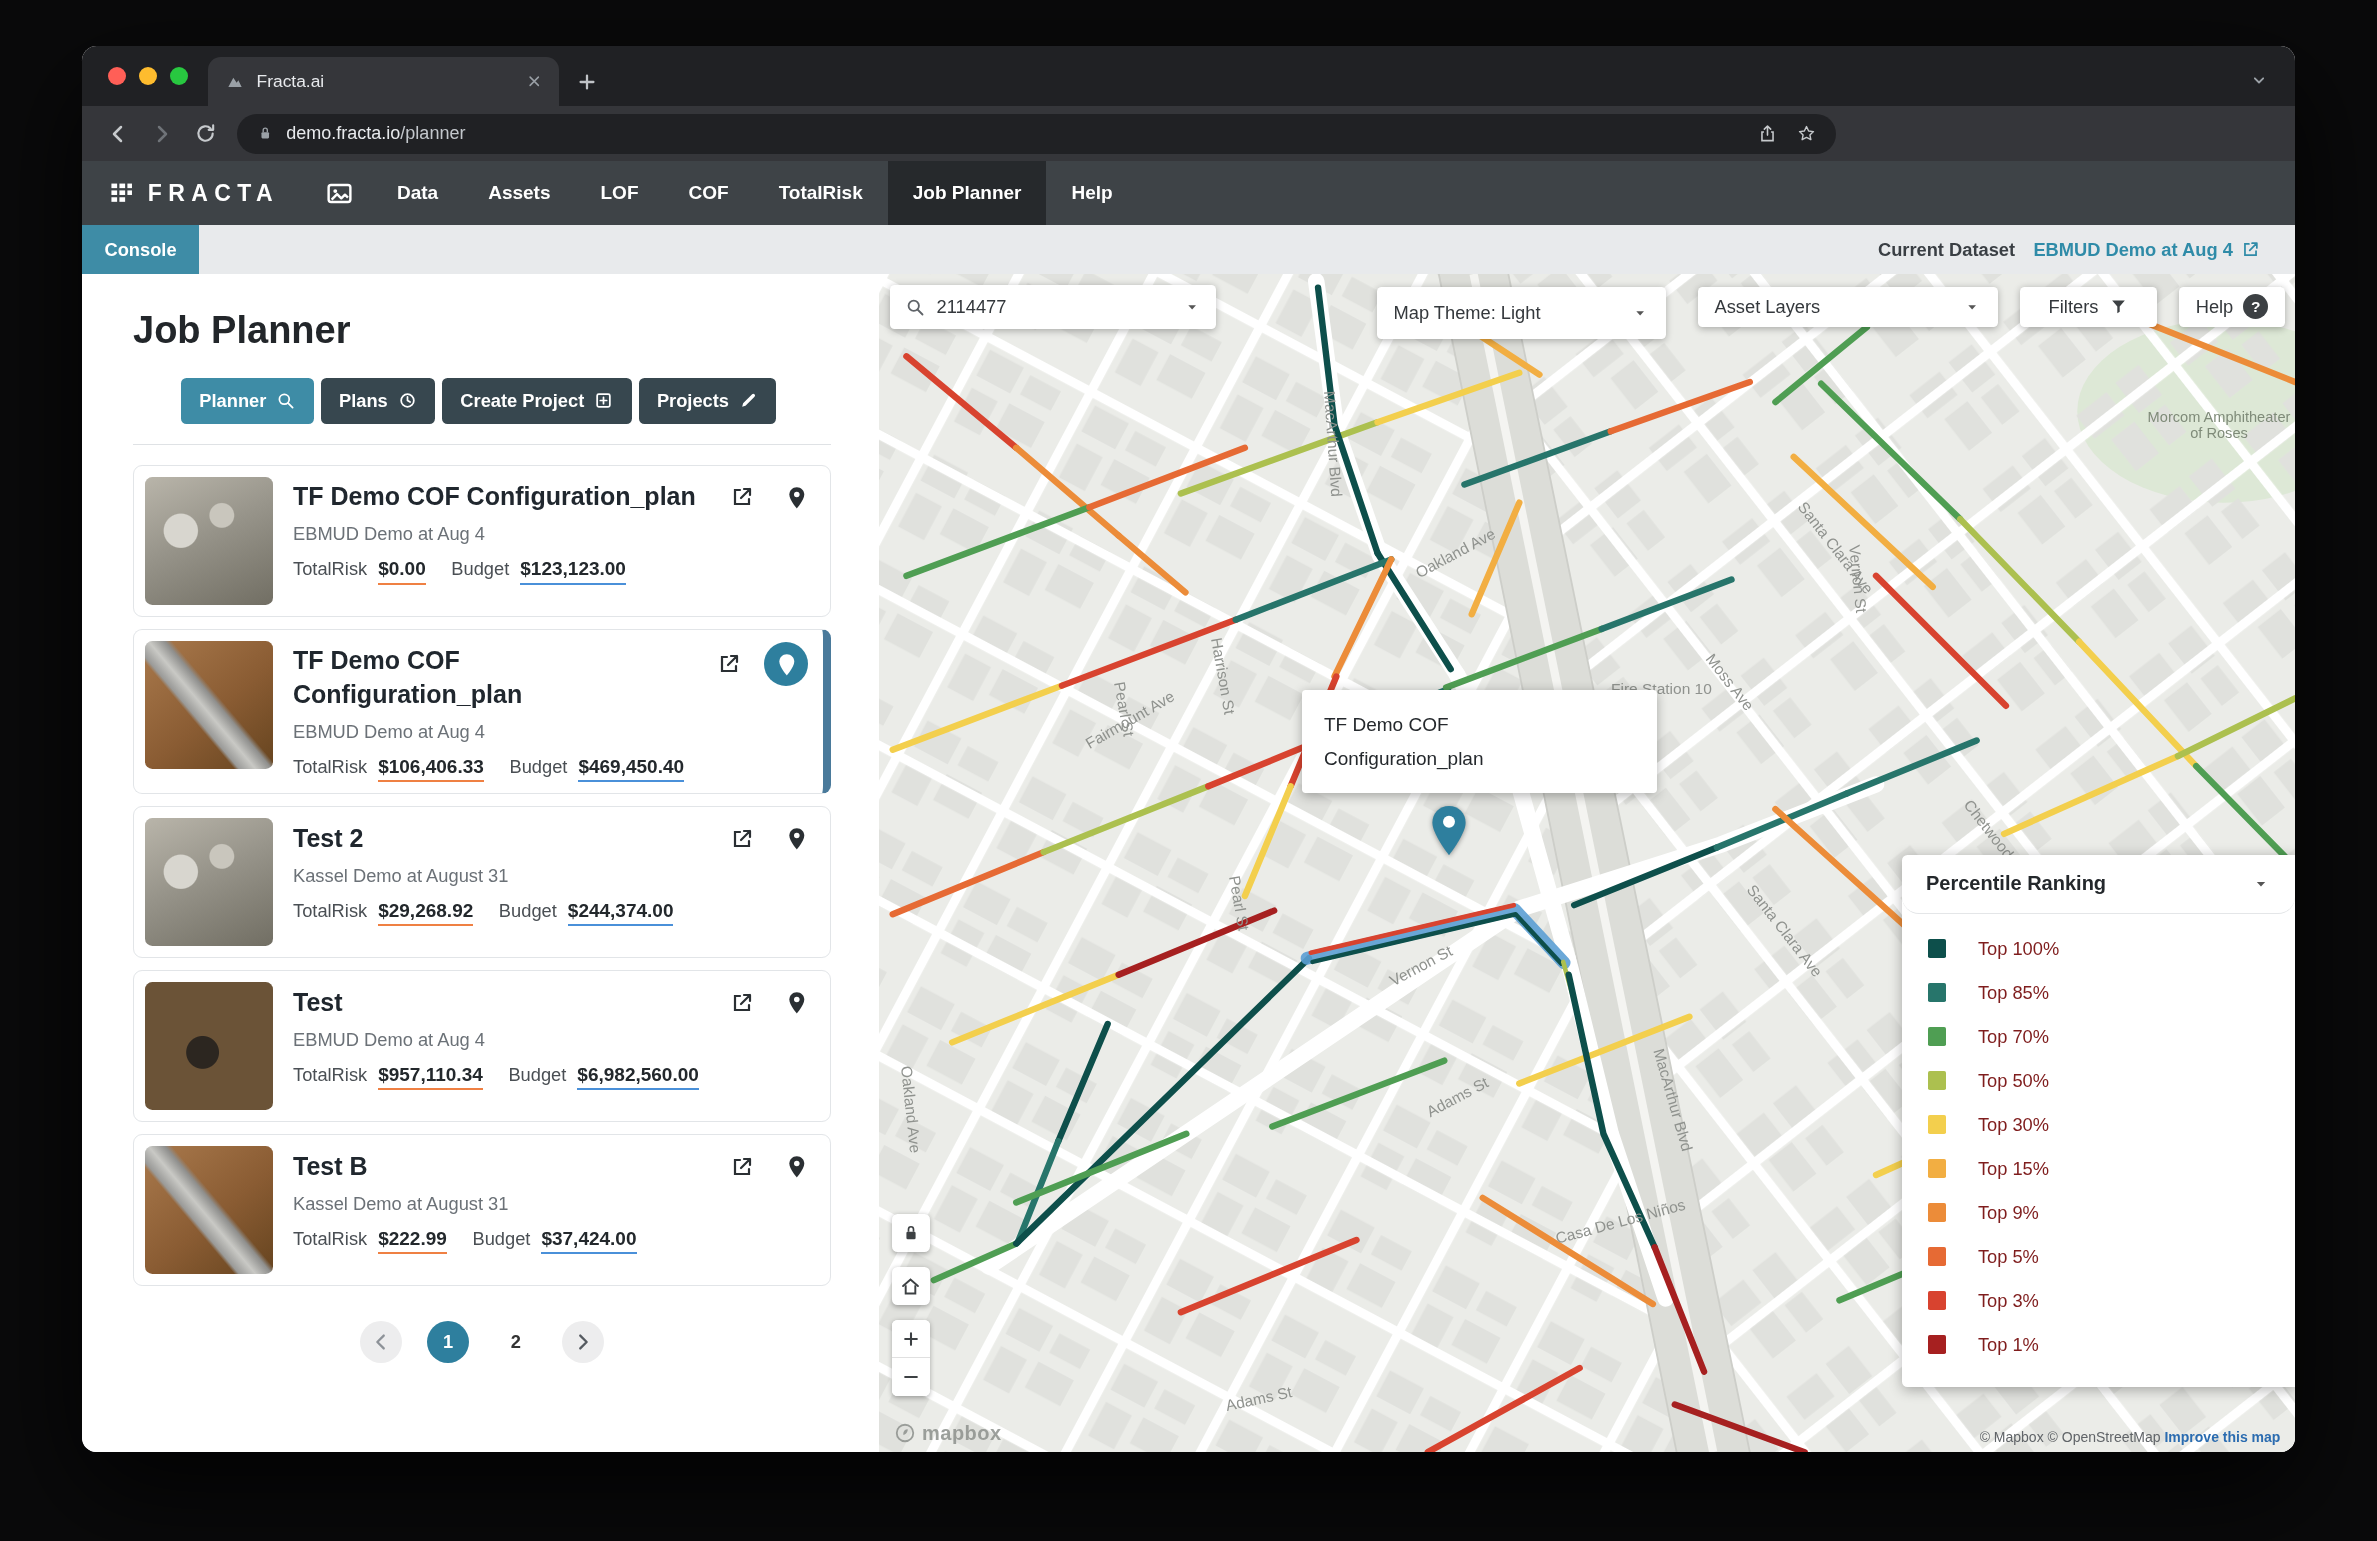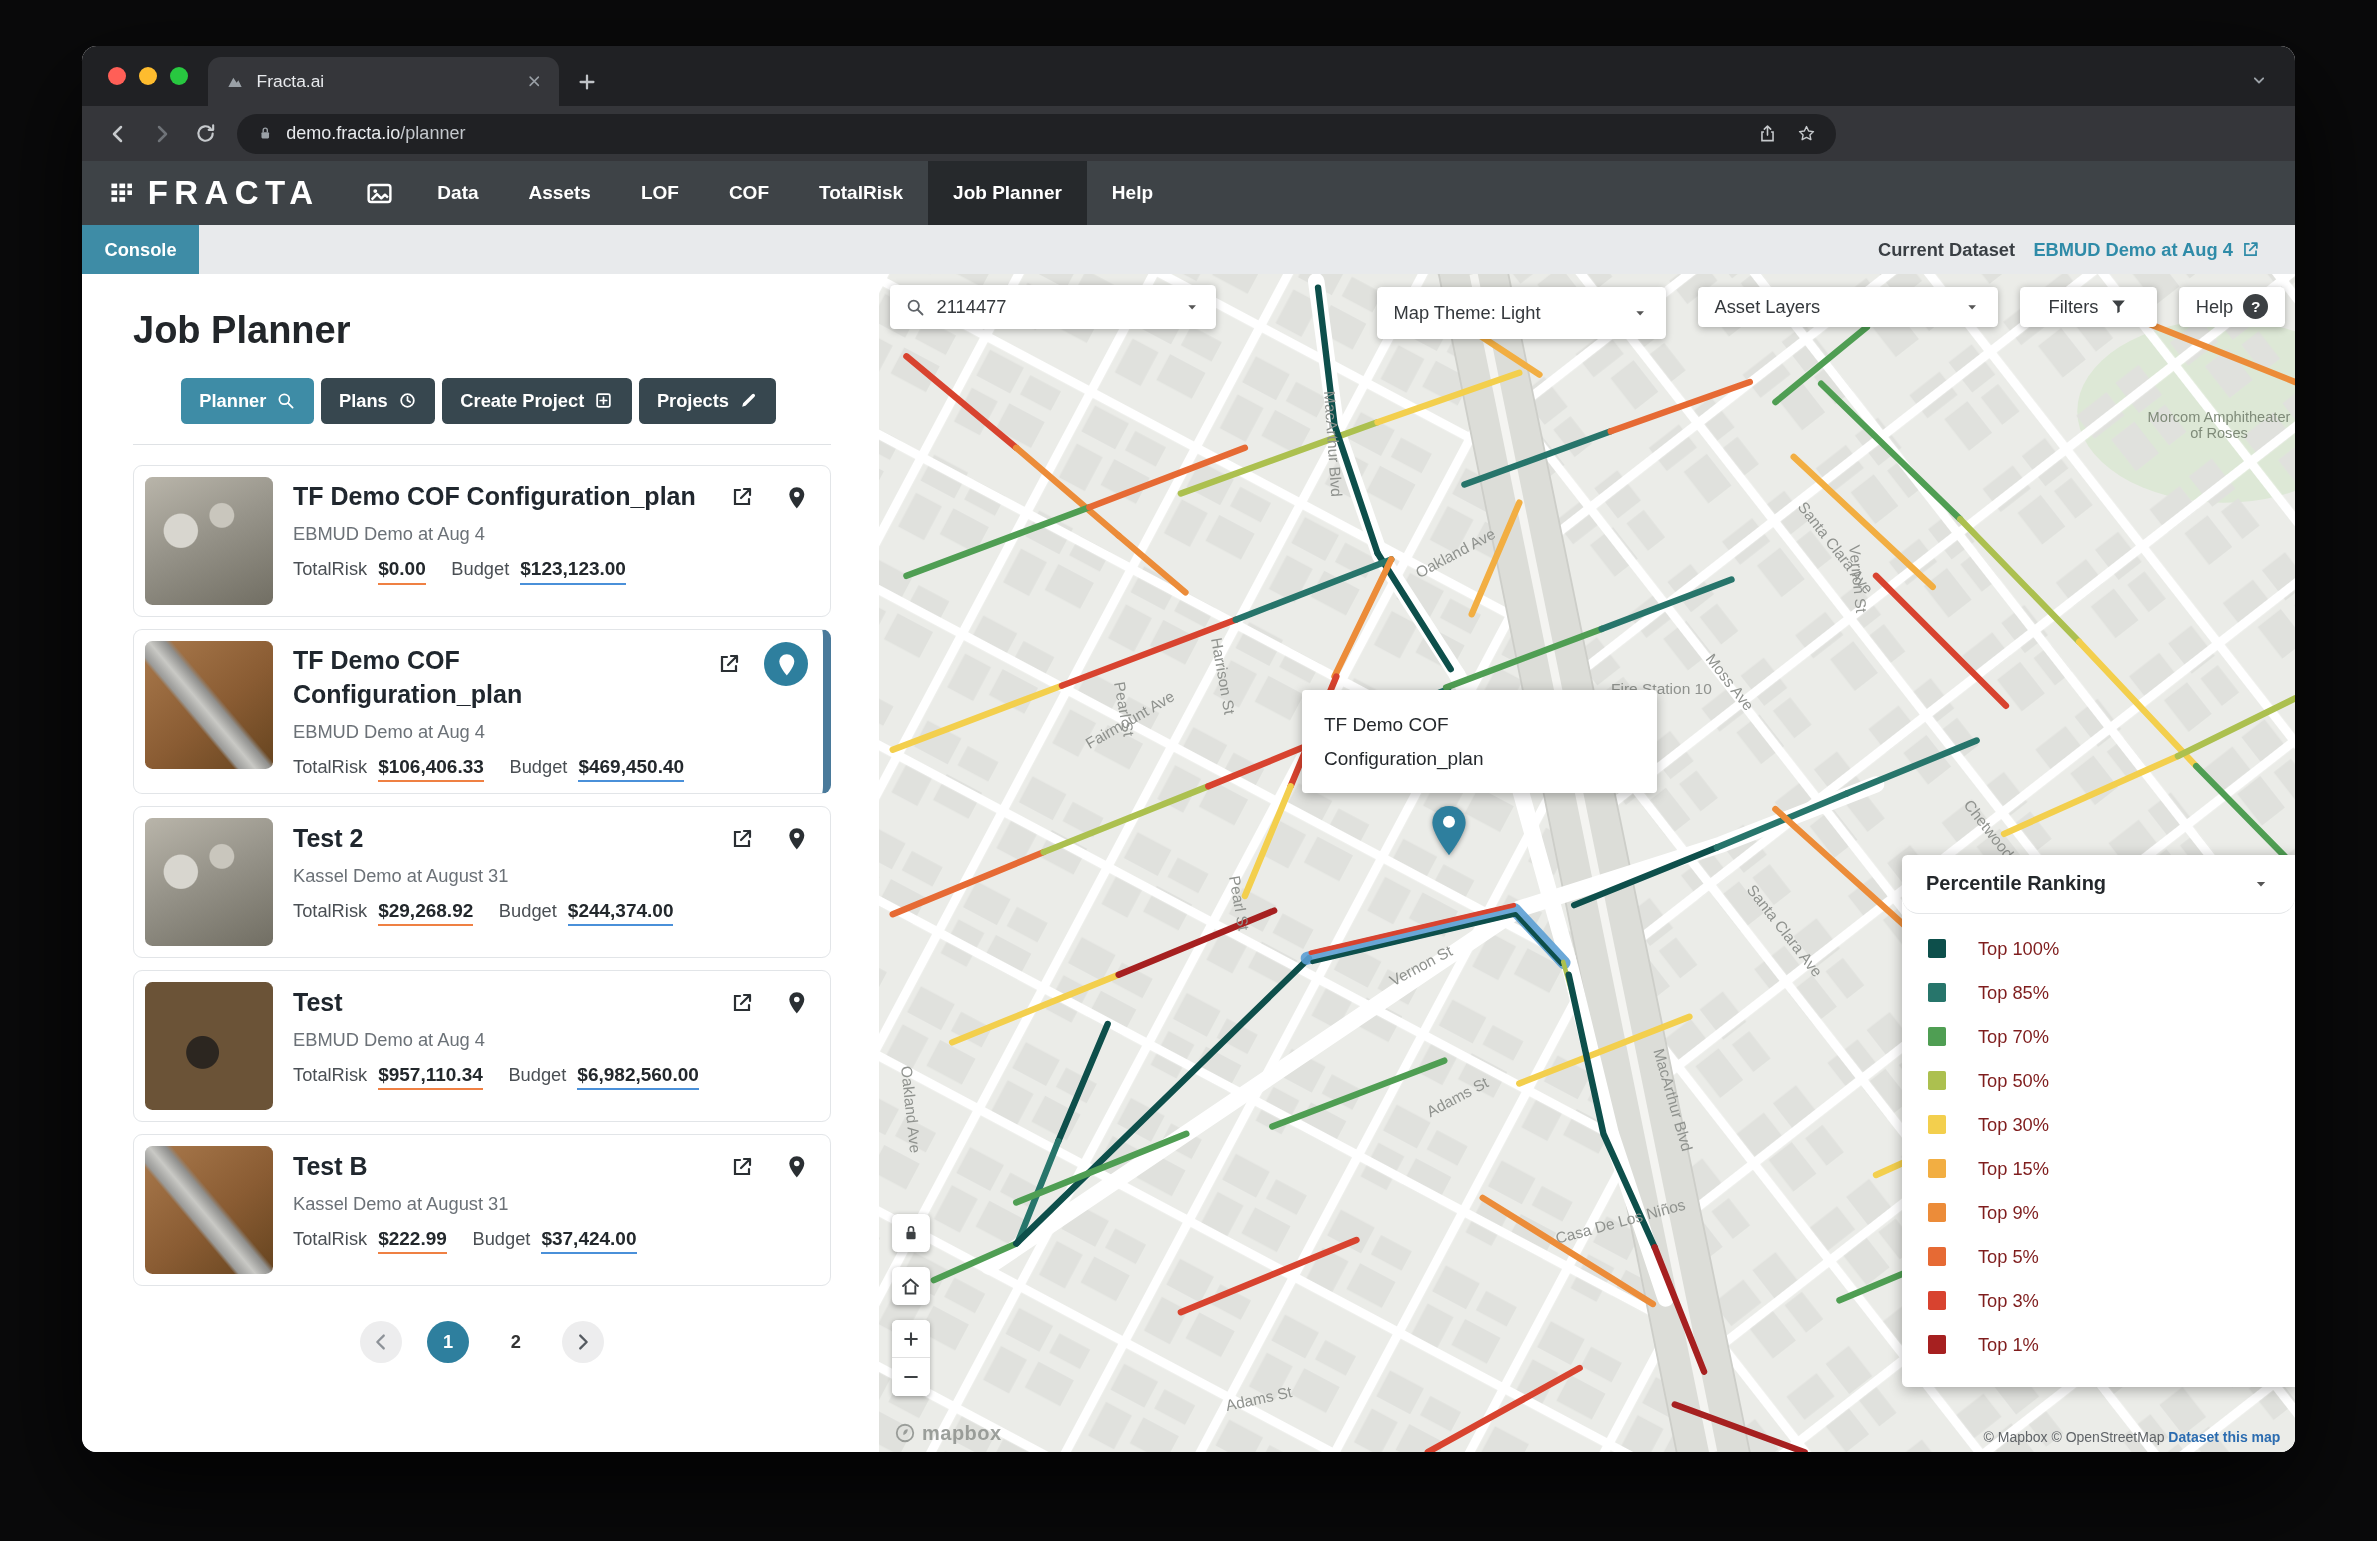--- a/index.html
+++ b/index.html
@@ -25,21 +25,21 @@
   .toolbar{height:55px;background:#35363a;display:flex;align-items:center;padding:0 24px;gap:20px;flex-shrink:0;}
   .navic{color:#c6c9cc;}
   .navic.dim{color:#6f7378;}
   .omnibox{width:72%;height:40px;background:#202124;border-radius:20px;display:flex;align-items:center;padding:0 20px;gap:12.8px;}
   .url{font-size:18px;color:#e8eaed;}
   .url .path{color:#c3c7cc;}
   .omni-right{margin-left:auto;display:flex;gap:20px;align-items:center;color:#c6c9cc;}
   
   .appbar{height:64px;background:#3e4347;display:flex;align-items:stretch;color:#fff;flex-shrink:0;}
   .brand{display:flex;align-items:center;gap:12.8px;padding:0 27.4px 0 25.6px;}
-  .brand-name{font-size:33px;font-weight:700;letter-spacing:6.4px;}
+  .brand-name{font-size:23px;font-weight:700;letter-spacing:6.4px;}
   .nav-imgbtn{display:flex;align-items:center;padding:0 18.3px;}
   .nav-item{display:flex;align-items:center;padding:0 25px;font-size:19px;font-weight:600;cursor:pointer;}
   .nav-item.active{background:#26292c;}
   .appbar-right{margin-left:auto;display:flex;align-items:center;gap:27.4px;padding-right:31px;}
   .feedback-btn{border:1.8px solid #eef4f6;border-radius:7.3px;padding:8.2px 18.3px;font-size:17.4px;font-weight:600;background:transparent;color:#fff;}
   .acct{display:flex;align-items:center;gap:9.1px;font-size:18.3px;font-weight:600;}
   
   .consolebar{height:49px;background:#e8eaec;display:flex;align-items:center;flex-shrink:0;}
   .console-btn{width:117px;height:100%;background:#3e8ca6;color:#fff;font-size:18.3px;font-weight:600;display:flex;align-items:center;justify-content:center;}
   .dataset{margin-left:auto;display:flex;align-items:center;gap:18.3px;padding-right:35px;}
@@ -752,18 +752,18 @@
 
       <div class="wordmark">
         <svg class="ic" width="22" height="22" viewBox="0 0 24 24">
             <use href="#i-mapbox"></use>
           </svg>
         <span>mapbox</span>
       </div>
       <div class="attrib">
         <span>© Mapbox</span>
         <span>© OpenStreetMap</span>
-        <b>Dataset this map</b>
+        <b>Improve this map</b>
       </div>
     </div>
   </div>
 </div>
 
 
 </body></html>

